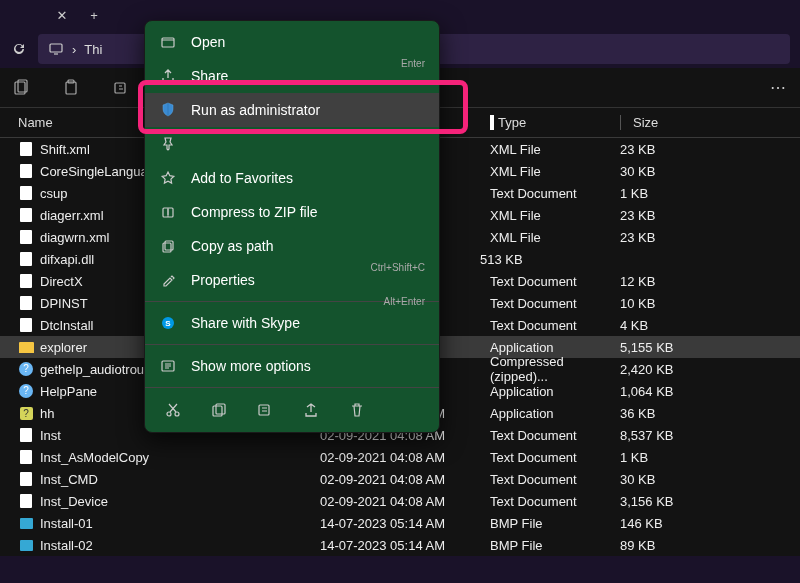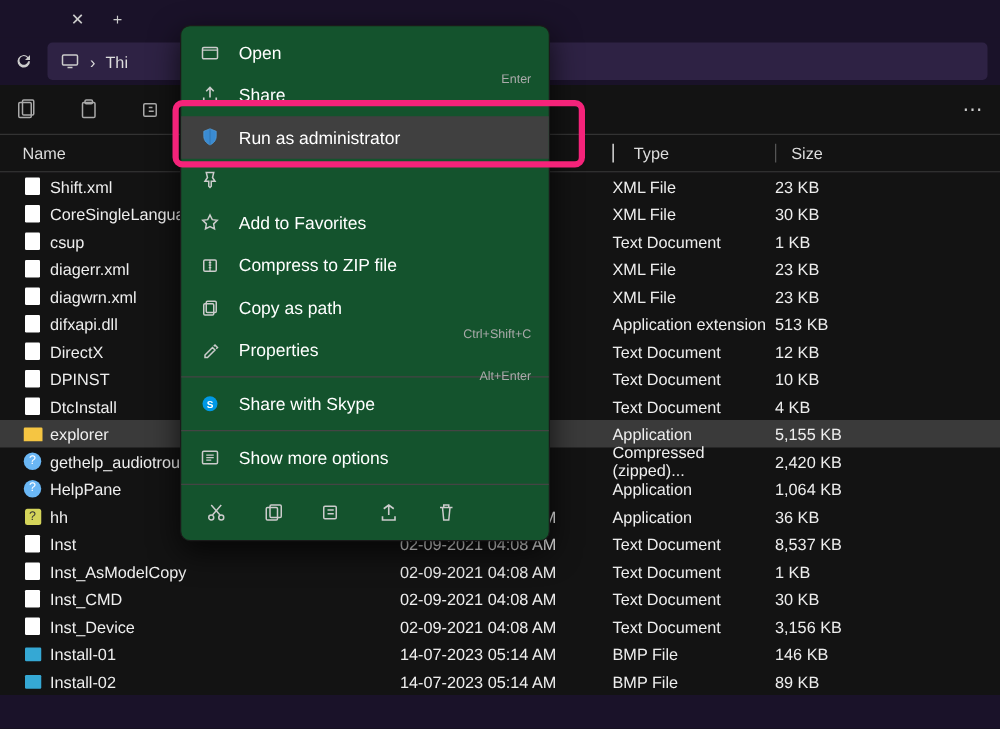--- a/index.html
+++ b/index.html
@@ -10,21 +10,21 @@
 .reload-icon { width: 18px; height: 18px; display: flex; align-items: center; justify-content: center; color: #ccc; }
 .addr-path { background: #2e2244; border-radius: 4px; height: 30px; flex: 1; display: flex; align-items: center; padding: 0 10px; gap: 8px; color: #ddd; }
 .toolbar { height: 40px; background: #131313; display: flex; align-items: center; padding: 0 12px; gap: 32px; border-bottom: 1px solid #333; }
 .tool-icon { color: #aaa; display: flex; align-items: center; justify-content: center; }
 .tool-more { margin-left: auto; color: #ccc; font-size: 16px; letter-spacing: 2px; }
 .header-row { height: 30px; background: #131313; border-bottom: 1px solid #3a3a3a; display: flex; align-items: center; font-size: 13px; color: #ddd; }
 .col-name { width: 320px; padding-left: 18px; }
 .col-date { width: 160px; }
 .col-date-inner { border-left: 1px solid #555; padding-left: 12px; }
 .col-type { width: 140px; padding-left: 10px; }
-.col-type-inner { border-left: 1px solid #ffffff; padding-left: 16px; }
+.col-type-inner { border-left: 4px solid #ffffff; padding-left: 4px; }
 .col-size { width: 120px; }
 .col-size-inner { border-left: 1px solid #555; padding-left: 12px; }
 .file-list { background: #131313; }
 .file-row { height: 22px; display: flex; align-items: center; font-size: 13px; color: #eee; }
 .file-row.selected { background: #3a3a3a; }
 .file-row .col-name { display: flex; align-items: center; gap: 6px; padding-left: 18px; }
 .file-row .col-size { text-align: left; padding-right: 40px; }
 .file-icon { width: 16px; height: 16px; display: inline-flex; align-items: center; justify-content: center; flex-shrink: 0; font-size: 12px; }
 .fi-doc { background: #fff; color: #333; border-radius: 1px; width: 12px; height: 14px; }
 .fi-folder { background: #f5c542; width: 15px; height: 11px; border-radius: 1px 1px 0 0; }
@@ -155,21 +155,20 @@
       <div class="col-size">23 KB</div>
     </div>
     <div class="file-row">
       <div class="col-name">
         <span class="file-icon">
           <span class="fi-doc"></span>
         </span>
         <span>difxapi.dll</span>
       </div>
       <div class="col-date"></div>
-      <div class="col-type">Application extension</div>
       <div class="col-size">513 KB</div>
     </div>
     <div class="file-row">
       <div class="col-name">
         <span class="file-icon">
           <span class="fi-doc"></span>
         </span>
         <span>DirectX</span>
       </div>
       <div class="col-date"></div>

